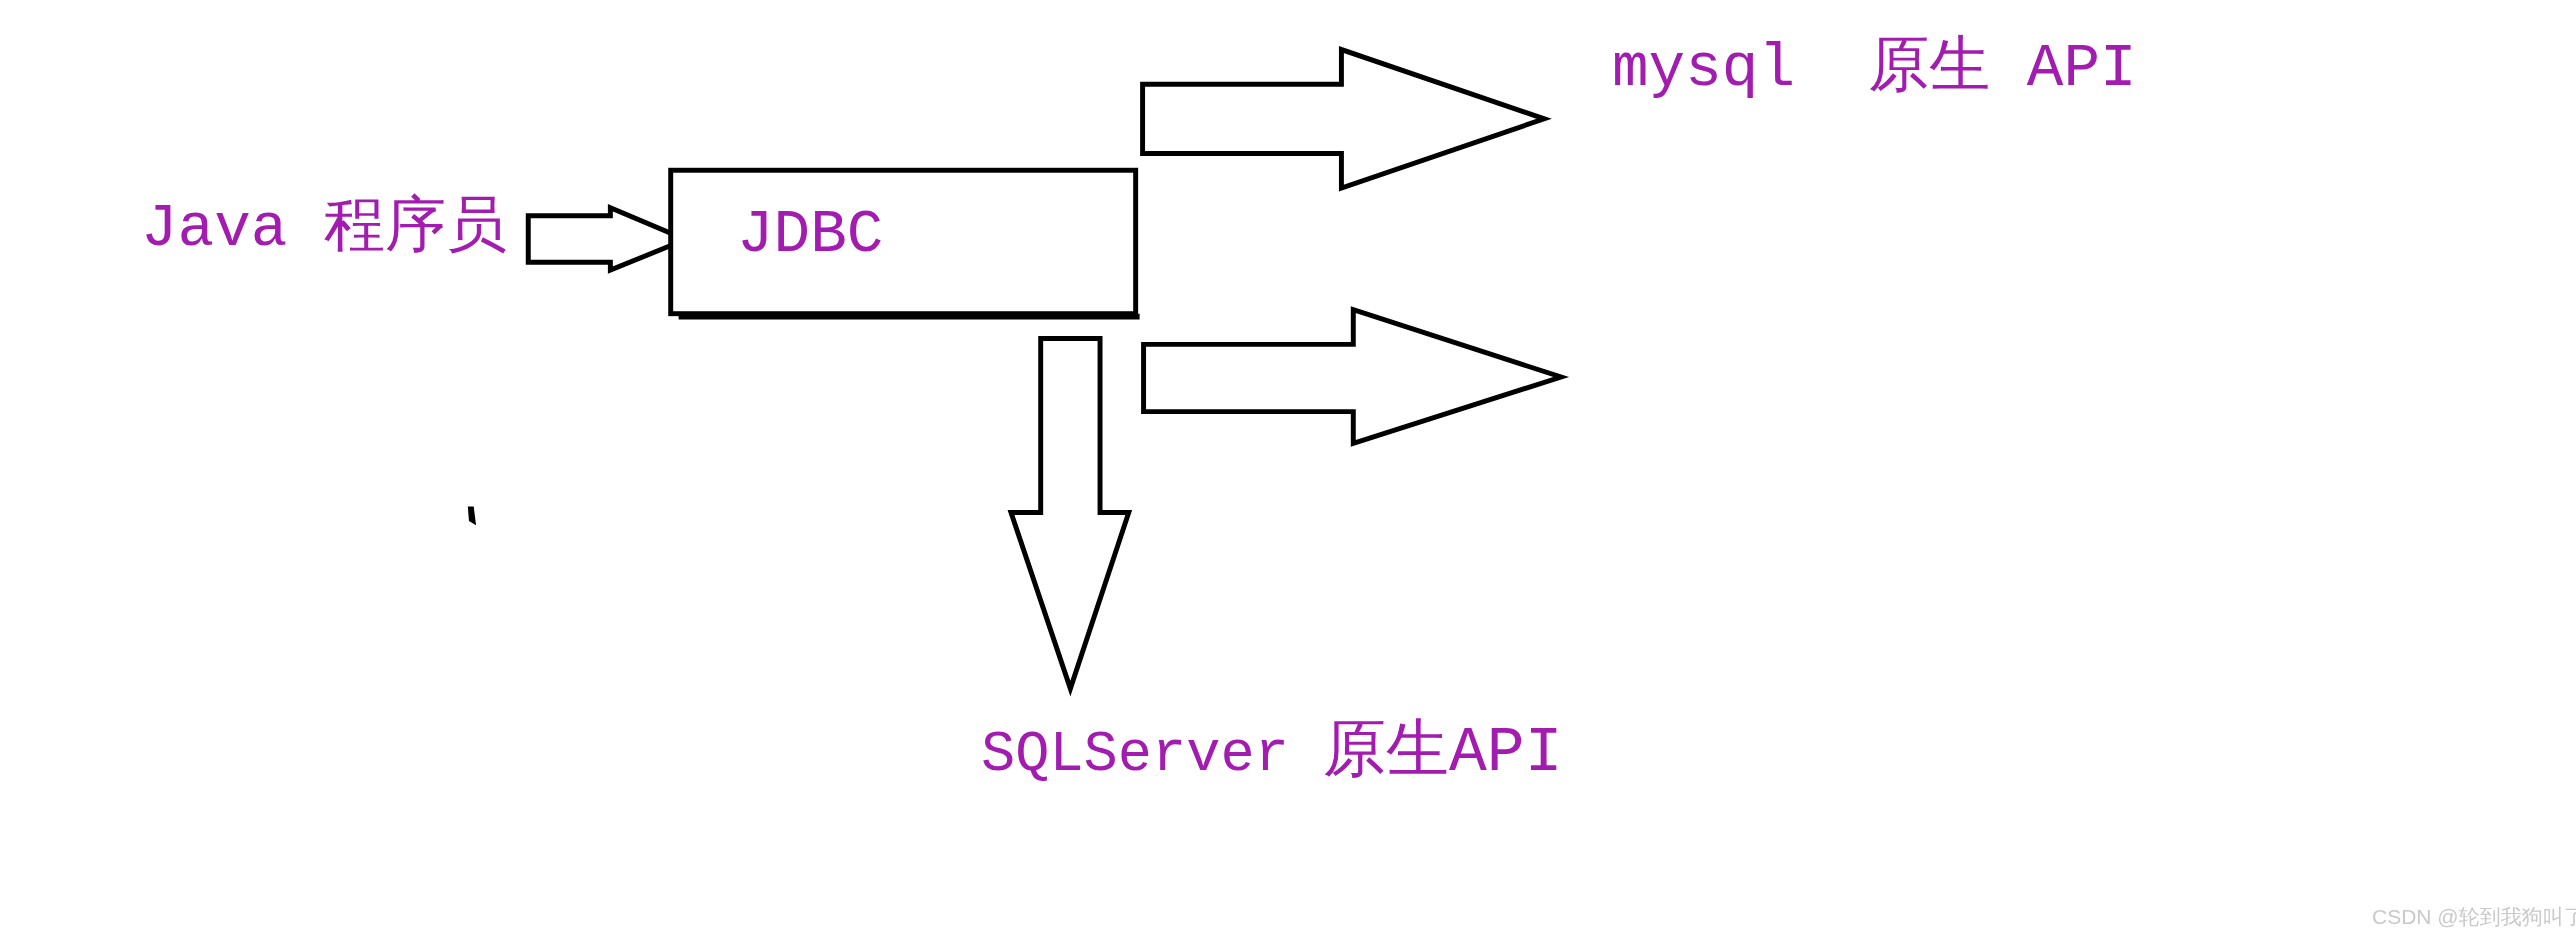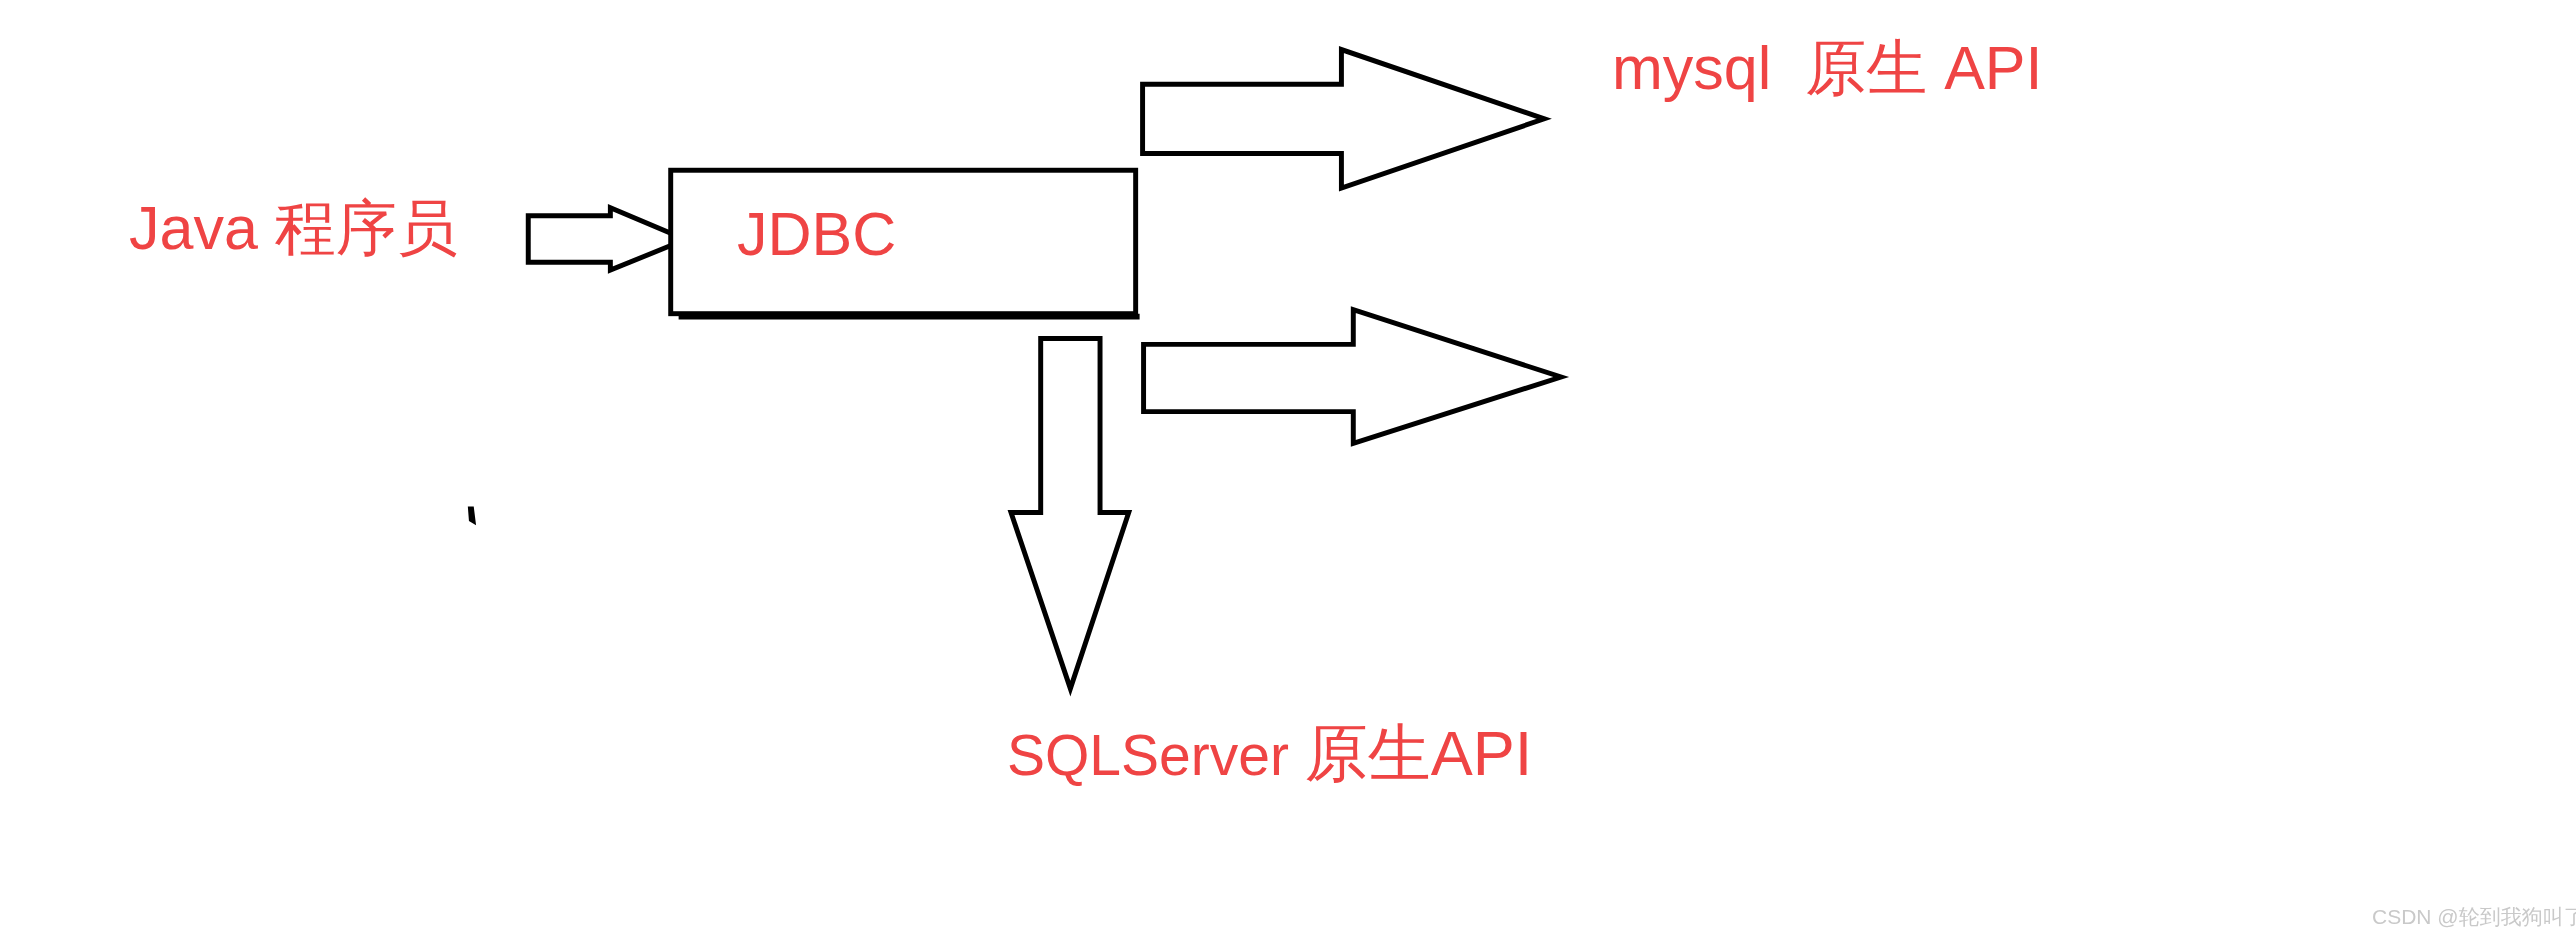--- a/index.html
+++ b/index.html
@@ -21,26 +21,26 @@
   #diagram-svg {
     position: absolute;
     left: 0;
     top: 0;
     width: 2576px;
     height: 938px;
   }
   .label {
     position: absolute;
     white-space: pre;
-    color: #ef4444;
-    font-family: Liberation Sans, sans-serif;
+    color: #a21caf;
+    font-family: Liberation Mono, monospace;
     line-height: 1;
   }
   #label-java {
-    left: 129px;
+    left: 141px;
     top: 198px;
     font-size: 61px;
   }
   #label-jdbc {
     left: 737px;
     top: 204px;
     font-size: 61px;
   }
   #label-mysql {
     left: 1612px;
@@ -49,21 +49,20 @@
   }
   #label-oracle {
     left: 1559px;
     top: 326px;
     font-size: 61px;
   }
   #label-sqlserver {
     left: 981px;
     top: 722px;
     font-size: 57px;
-    margin-left: 26px;
   }
   #label-sqlserver .api-part {
     font-size: 63px;
   }
   #watermark {
     position: absolute;
     left: 2372px;
     top: 903px;
     font-size: 21px;
     color: #c9c9c9;

